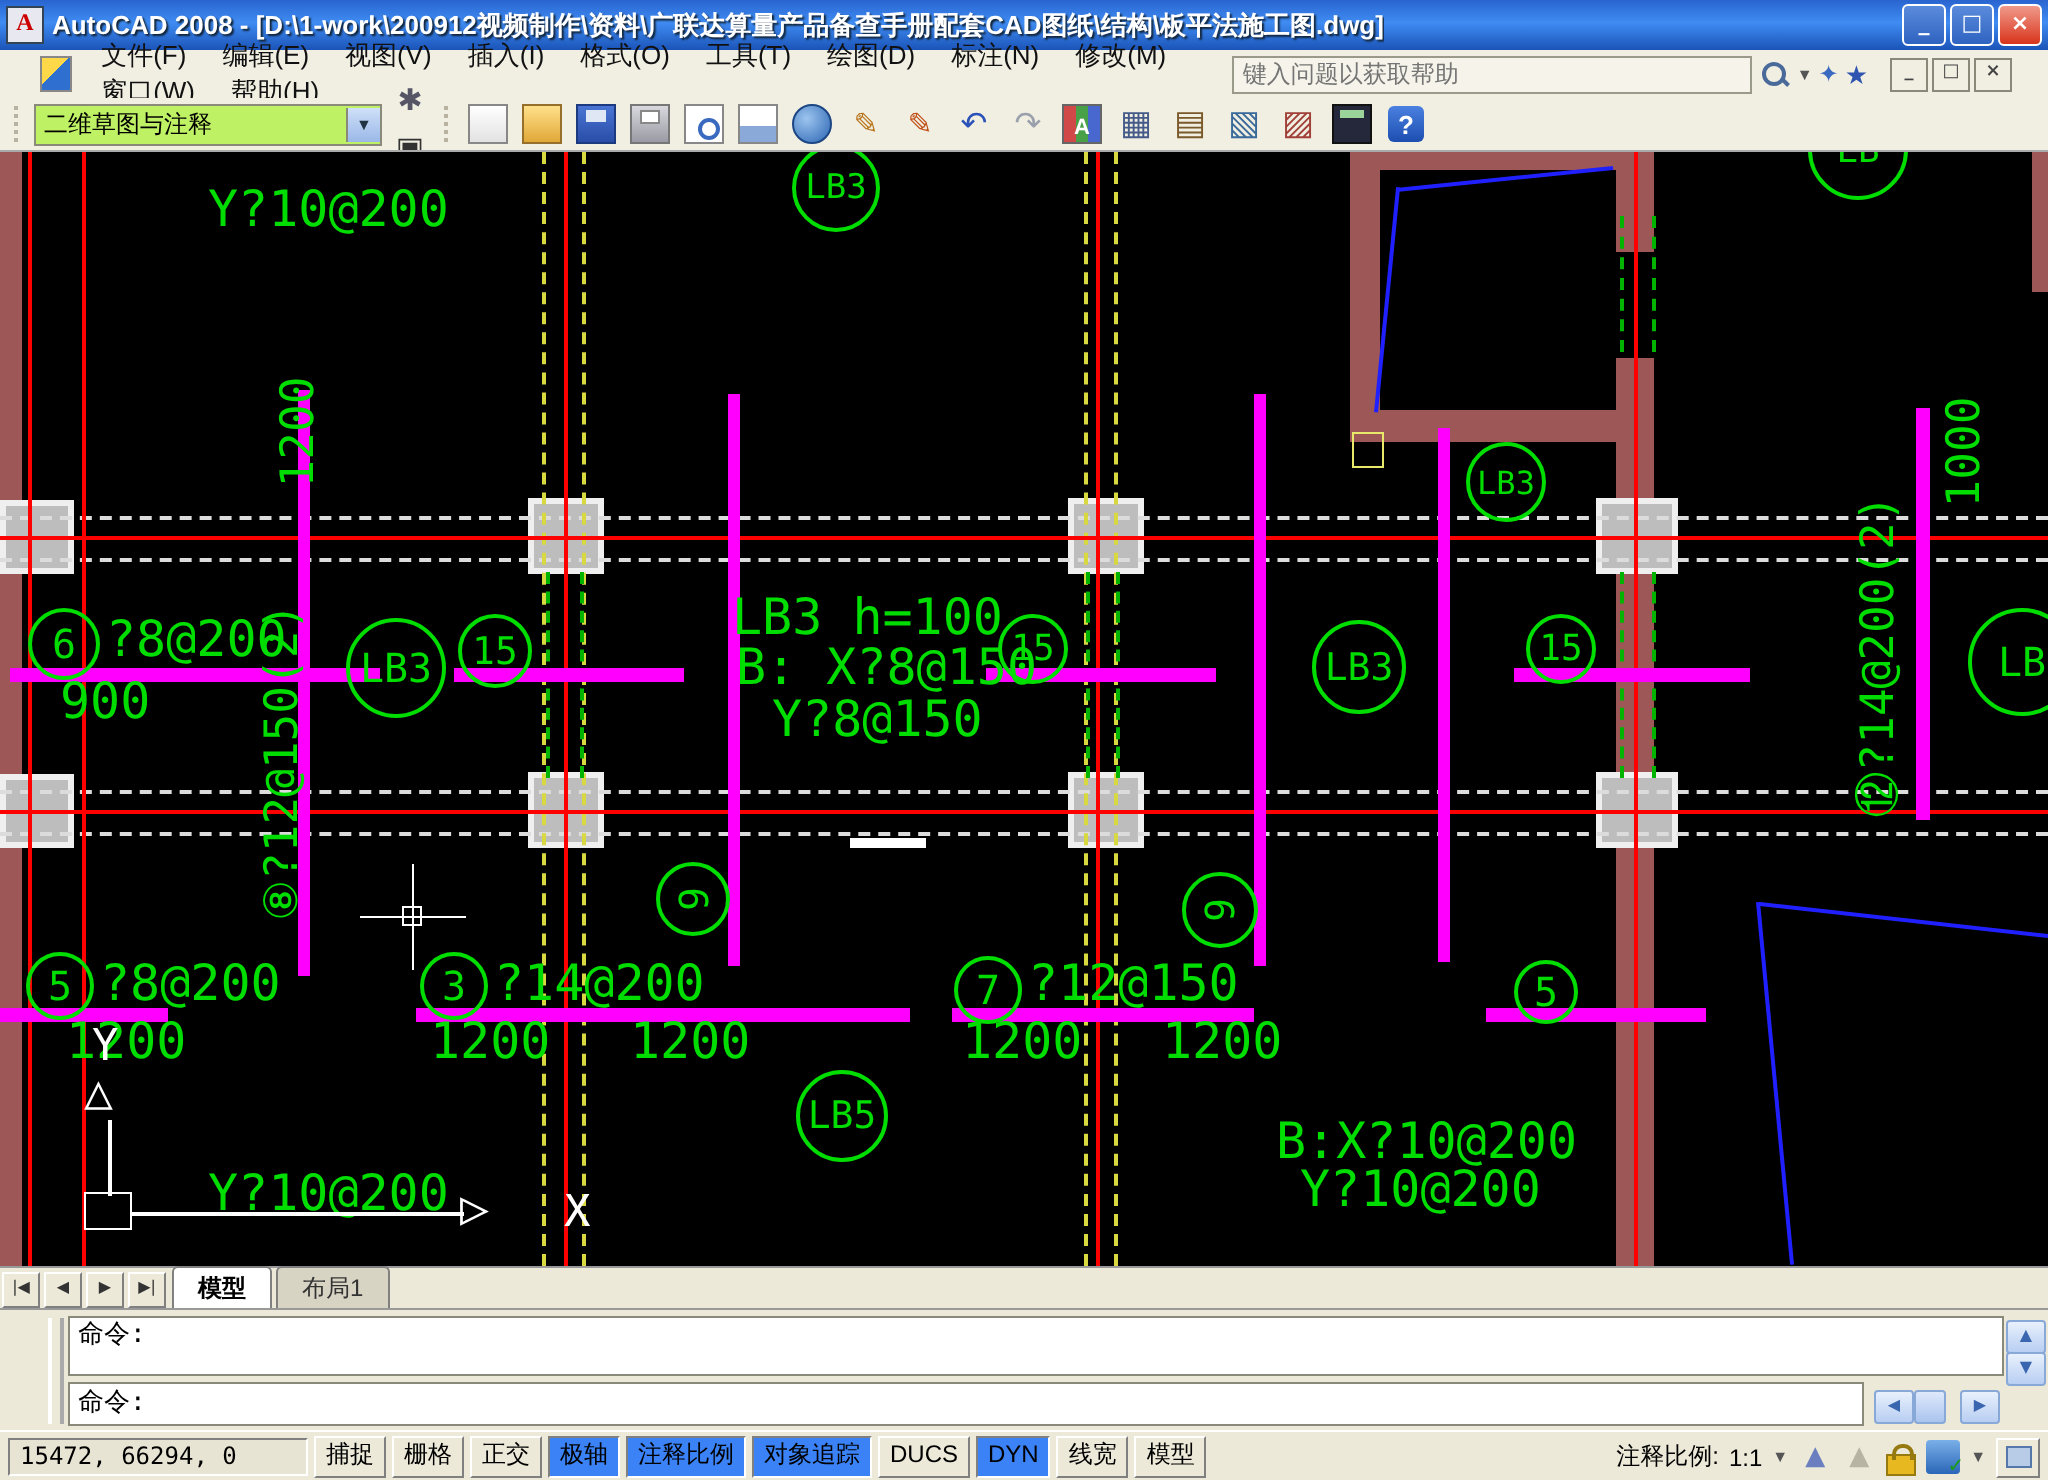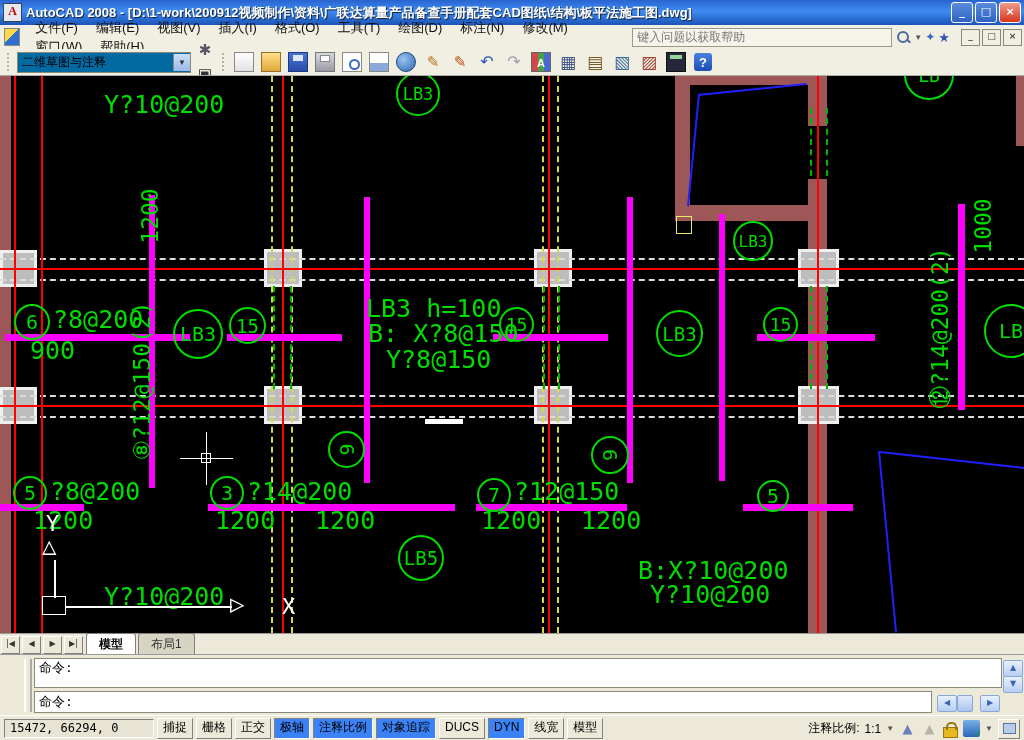--- a/index.html
+++ b/index.html
@@ -15,21 +15,21 @@
   #titlebar .ttl{font:bold 13px "Liberation Sans",sans-serif;white-space:nowrap;overflow:hidden;
     text-shadow:1px 1px 1px #123;}
   .winbtns{margin-left:auto;display:flex;gap:2px;}
   .wbtn{width:20px;height:19px;border:1px solid #fff;border-radius:3px;
     background:linear-gradient(#5a8bdc,#2f63c0);color:#fff;font:bold 11px/17px "DejaVu Sans",sans-serif;
     text-align:center;}
   .wbtn.close{background:linear-gradient(#f09a8a,#d8341c);}
 
   
   #menubar{top:25px;height:24px;background:#f1eee2;border-bottom:1px solid #d2cdb8;
-    display:flex;align-items:center;padding:0 2px;}
+    display:flex;align-items:center;padding:0 18px;}
   .fileicon{width:16px;height:16px;margin:0 6px 0 2px;
     background:linear-gradient(135deg,#ffd84a 0 45%,#2f6fd0 45% 100%);border:1px solid #888;}
   .menuitem{font:13px "Liberation Sans",sans-serif;color:#111;padding:3px 9px;white-space:nowrap;}
   #helpsearch{margin-left:auto;display:flex;align-items:center;gap:3px;}
   #searchbox{width:250px;height:17px;border:1px solid #9a9a8a;background:#f6f4ea;
     font:12px "Liberation Sans",sans-serif;color:#999;padding:0 4px;}
   .mag{width:16px;height:16px;position:relative;display:inline-block;}
   .mag::before{content:"";position:absolute;left:2px;top:2px;width:8px;height:8px;
     border:2px solid #4a6a9a;border-radius:50%;}
   .mag::after{content:"";position:absolute;left:11px;top:11px;width:5px;height:2px;
@@ -38,21 +38,21 @@
   .commicon{color:#3a6ac0;font-size:12px;}
   .staricon{color:#2f55b0;font-size:13px;}
   .mdibtns{display:flex;gap:2px;margin-left:8px;}
   .mdib{width:17px;height:15px;border:1px solid #8a8878;background:#f1eee2;
     color:#444;font:bold 9px/13px "DejaVu Sans",sans-serif;text-align:center;}
 
   
   #toolbar{top:49px;height:26px;background:#f1eee2;border-bottom:1px solid #c8c3ac;
     display:flex;align-items:center;gap:2px;padding:0 4px;}
   .grip{width:3px;height:18px;border-left:2px dotted #b8b2a0;margin:0 3px;}
-  #wsdrop{width:168px;height:19px;border:1px solid #8a8a7a;background:#0369a1;display:flex;
+  #wsdrop{width:168px;height:19px;border:1px solid #8a8a7a;background:#bef264;display:flex;
     align-items:center;font:12px "Liberation Sans",sans-serif;padding-left:4px;}
   #wsdrop .dd{margin-left:auto;width:16px;height:17px;background:linear-gradient(#cfe0f8,#9ab8e8);
     border-left:1px solid #8a8a7a;font-size:8px;text-align:center;line-height:17px;color:#234;}
   .tbtn{width:22px;height:22px;display:flex;align-items:center;justify-content:center;border:1px solid transparent;}
   .tbi{width:18px;height:18px;display:inline-block;position:relative;font:15px/18px "DejaVu Sans",sans-serif;text-align:center;}
   .tbi-gear::before{content:"✱";color:#556;}
   .tbi-ws::before{content:"▣";color:#333;}
   .tbi-new{background:linear-gradient(#ffffff,#e2e2e2);border:1px solid #888;}
   .tbi-open{background:linear-gradient(#ffe08a,#e0a838);border:1px solid #96702a;}
   .tbi-save{background:linear-gradient(#4a74d4,#2a4ea8);border:1px solid #1c3a80;}

